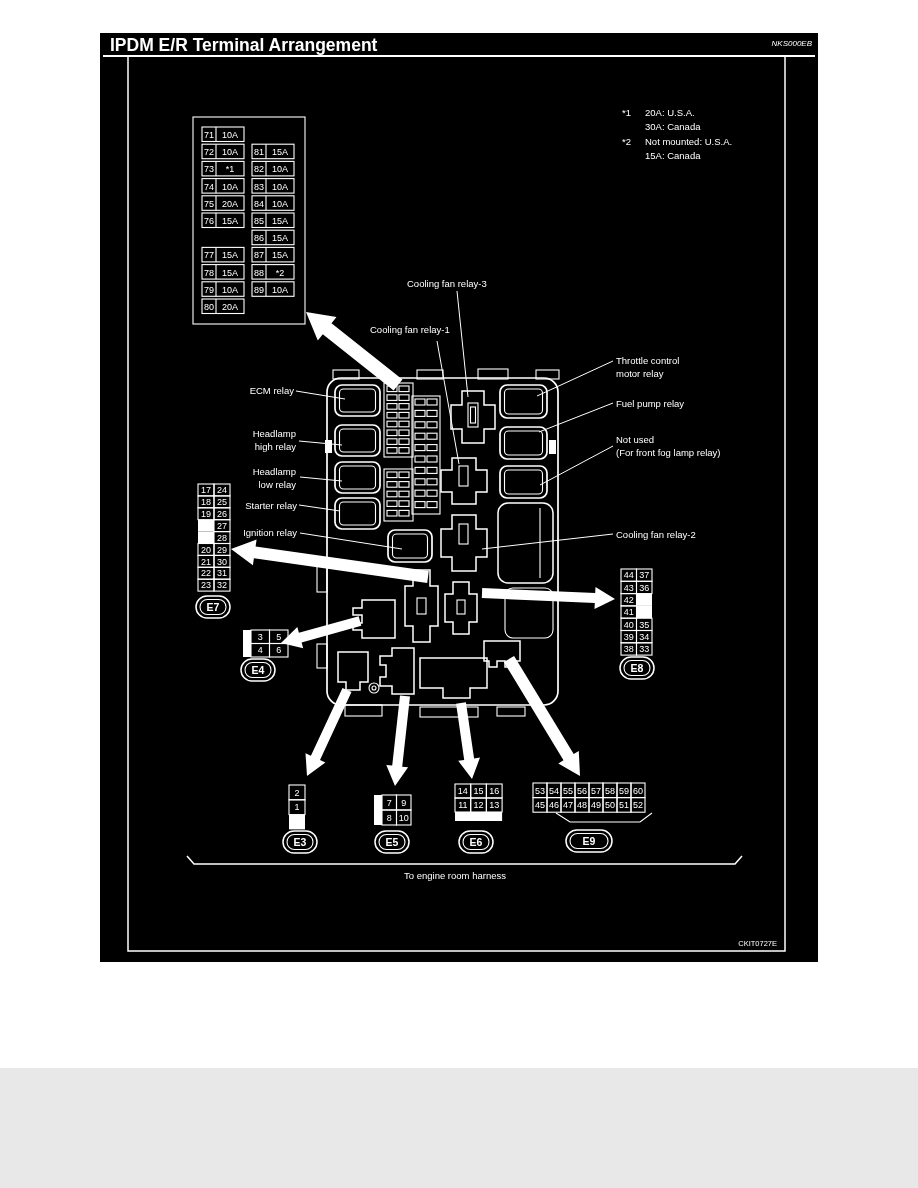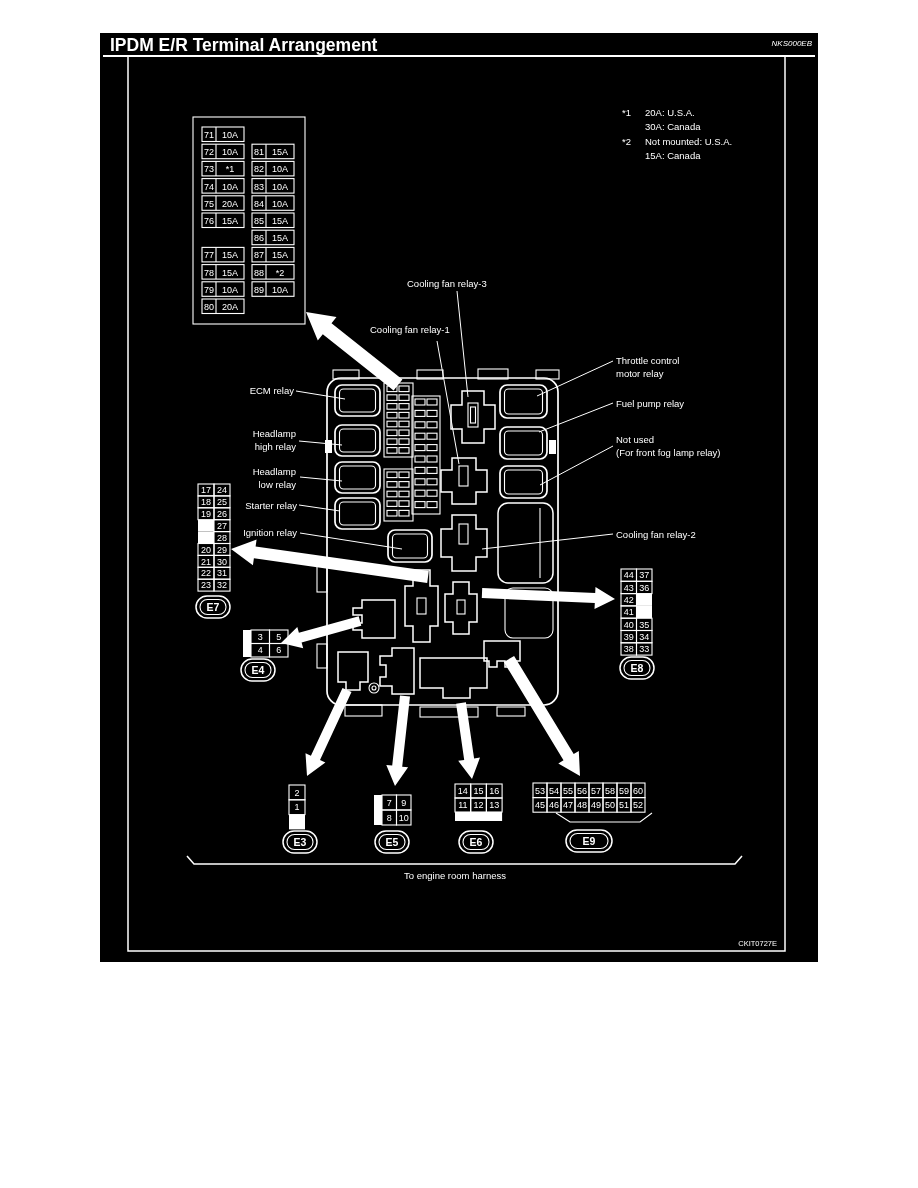--- a/index.html
+++ b/index.html
@@ -1,16 +1,16 @@
 <!DOCTYPE html>
 <html><head>
 <meta charset="utf-8">
 <style>
   html,body{margin:0;padding:0;background:#e8e8e8;}
-  .page{width:918px;height:1188px;position:relative;background:#ffffff;overflow:hidden;margin:0 auto;}
+  .page{width:918px;height:1068px;position:relative;background:#ffffff;overflow:hidden;margin:0 auto;}
   svg{position:absolute;left:0;top:0;}
   .ln{fill:none;stroke:#fff;stroke-width:1.1;}
   .ln15{fill:none;stroke:#fff;stroke-width:1.5;}
   .ln2{fill:none;stroke:#fff;stroke-width:1.7;}
   .fillw{fill:#fff;stroke:none;}
   .t-title{font:bold 17.5px "Liberation Sans",sans-serif;fill:#fff;}
   .t-code{font:italic 8px "Liberation Sans",sans-serif;fill:#fff;text-anchor:end;}
   .t-note{font:9.5px "Liberation Sans",sans-serif;fill:#fff;}
   .t-lbl{font:9.5px "Liberation Sans",sans-serif;fill:#fff;}
   .t-cap{font:9.5px "Liberation Sans",sans-serif;fill:#fff;text-anchor:middle;}

